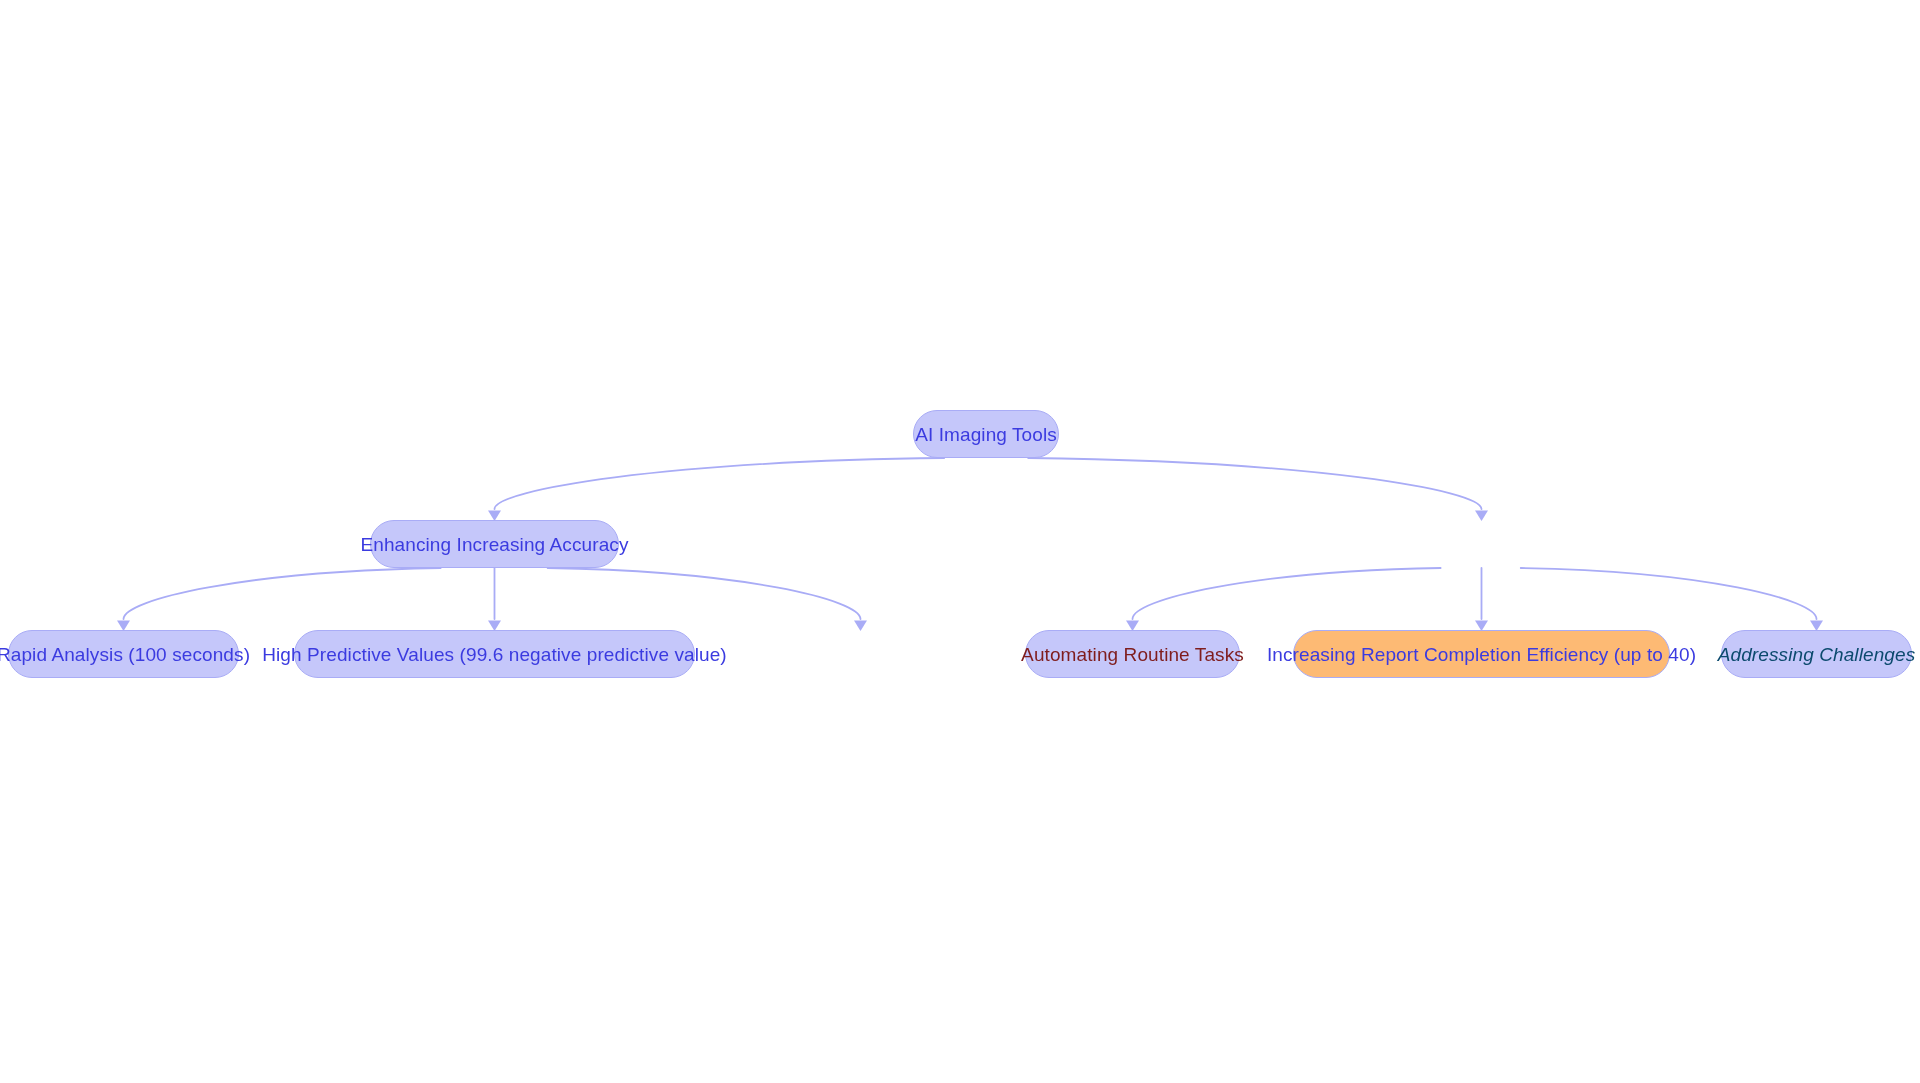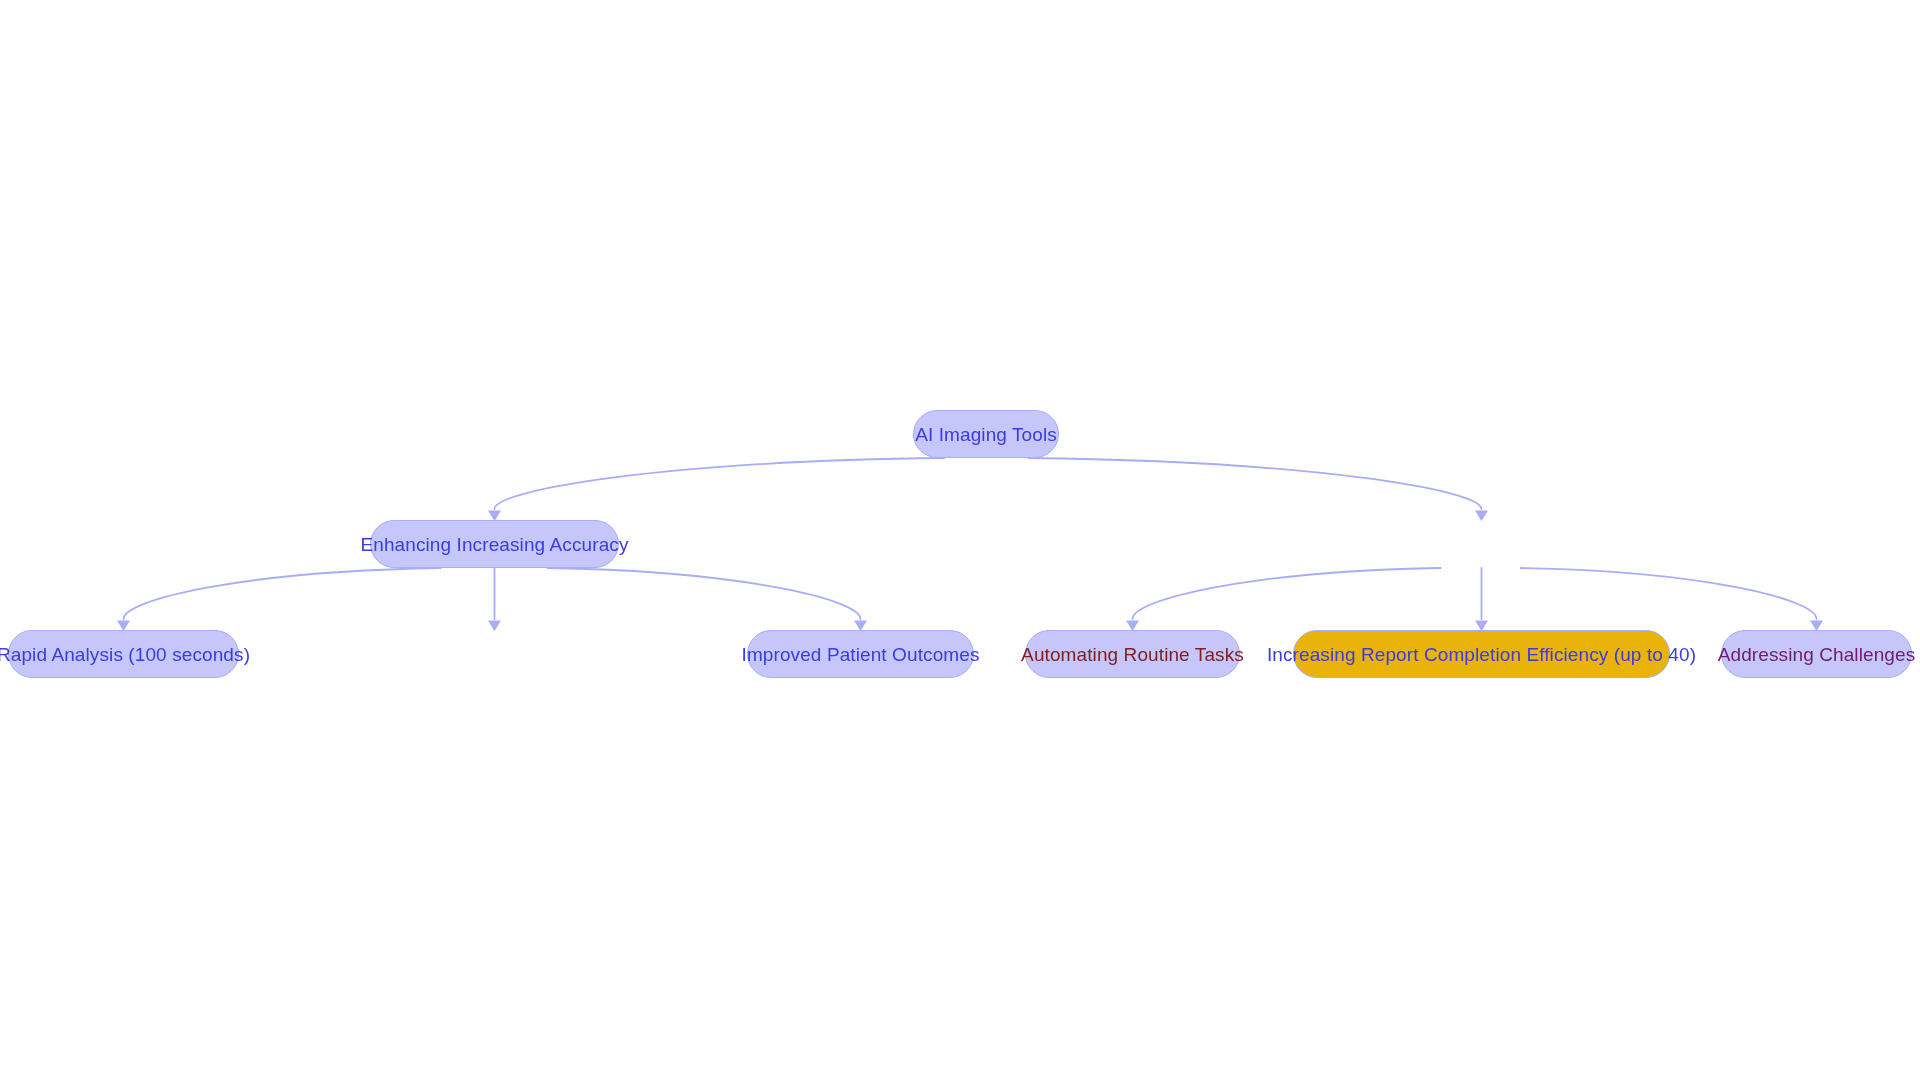--- a/index.html
+++ b/index.html
@@ -79,26 +79,26 @@
     <span class="node-label">AI Imaging Tools</span>
   </div>
 
   <div class="node" style="left: 370px; top: 520px; width: 249px; height: 48px; background: rgb(197, 199, 250); border-color: rgb(169, 172, 246); color: rgb(59, 59, 224);">
     <span class="node-label">Enhancing Increasing Accuracy</span>
   </div>
 
   <div class="node" style="left: 8px; top: 630px; width: 231px; height: 48px; background: rgb(197, 199, 250); border-color: rgb(169, 172, 246); color: rgb(59, 59, 224);">
     <span class="node-label">Rapid Analysis (100 seconds)</span>
   </div>
-  <div class="node" style="left: 747px; top: 630px; width: 227px; height: 48px; background: rgb(197, 199, 250); border-color: rgb(169, 172, 246); color: rgb(59, 59, 224);">
-    <span class="node-label">Improved Patient Outcomes</span>
+  <div class="node" style="left: 294px; top: 630px; width: 401px; height: 48px; background: rgb(197, 199, 250); border-color: rgb(169, 172, 246); color: rgb(59, 59, 224);">
+    <span class="node-label">High Predictive Values (99.6 negative predictive value)</span>
   </div>
   <div class="node" style="left: 1025px; top: 630px; width: 215px; height: 48px; background: rgb(197, 199, 250); border-color: rgb(169, 172, 246); color: #7f1d1d;">
     <span class="node-label">Automating Routine Tasks</span>
   </div>
-  <div class="node" style="left: 1293px; top: 630px; width: 377px; height: 48px; background: #eab308; border-color: rgb(169, 172, 246); color: rgb(59, 59, 224); align-items: center;">
+  <div class="node" style="left: 1293px; top: 630px; width: 377px; height: 48px; background: #fdba74; border-color: rgb(169, 172, 246); color: rgb(59, 59, 224); align-items: center;">
     <span class="node-label">Increasing Report Completion Efficiency (up to 40)</span>
   </div>
-  <div class="node" style="left: 1721px; top: 630px; width: 191px; height: 48px; background: rgb(197, 199, 250); border-color: rgb(169, 172, 246); color: #701a75;">
+  <div class="node" style="left: 1721px; top: 630px; width: 191px; height: 48px; background: rgb(197, 199, 250); border-color: rgb(169, 172, 246); color: #0c4a6e; font-style: italic;">
     <span class="node-label">Addressing Challenges</span>
   </div>
 
 </div>
 
 </body></html>

